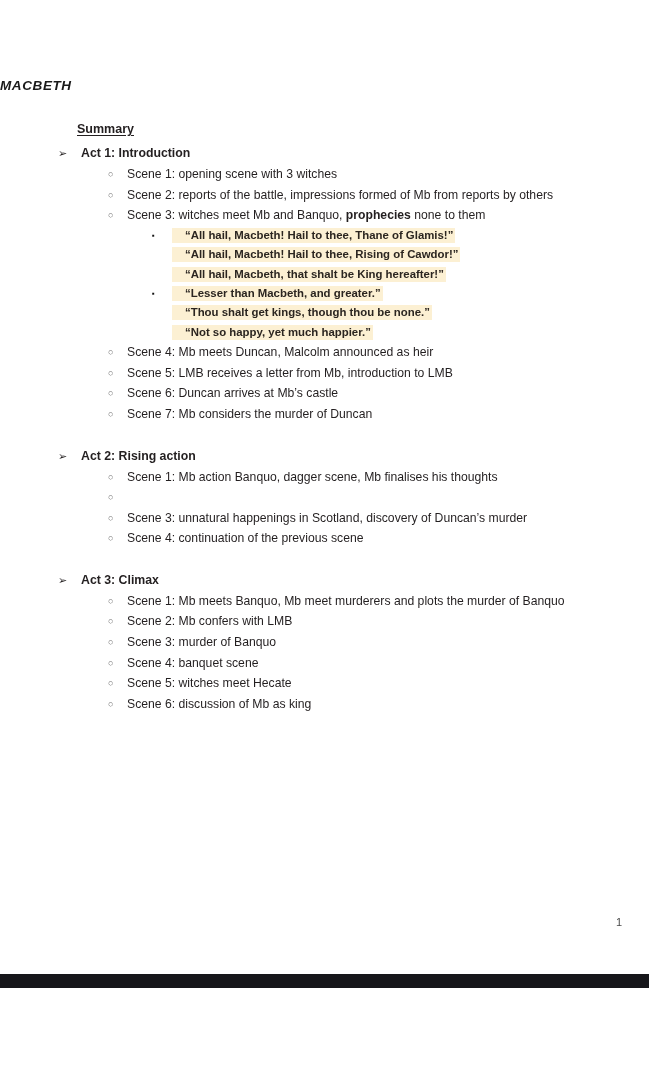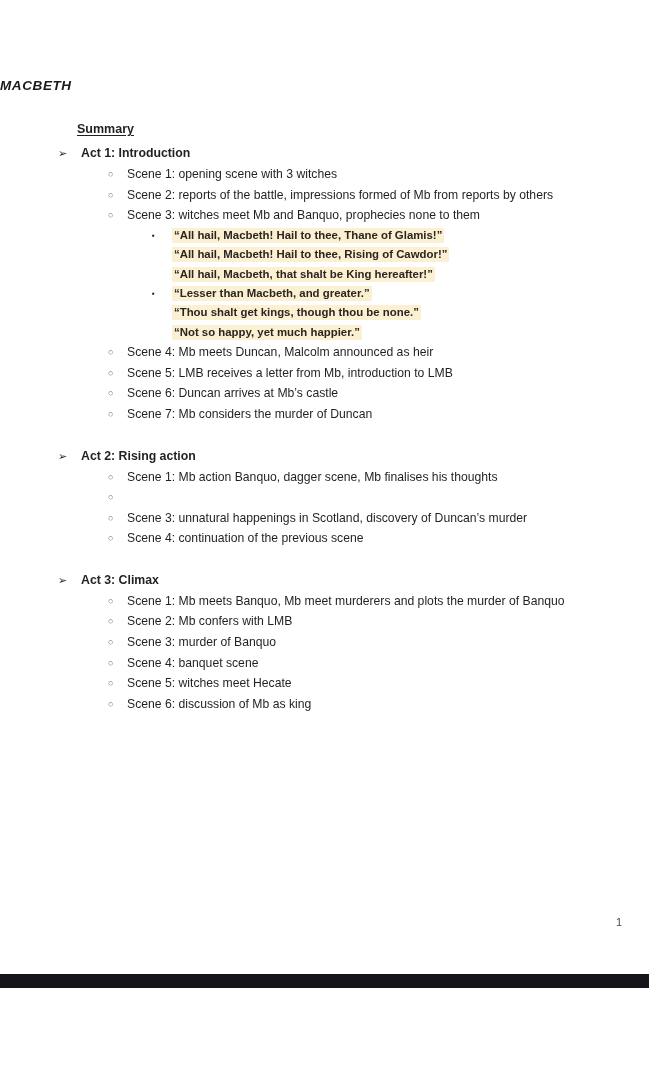--- a/index.html
+++ b/index.html
@@ -85,41 +85,41 @@
     white-space: nowrap;
   }
   .scene-row .circle-bullet {
     position: absolute;
     left: 108px;
     top: 0;
     line-height: 20.6px;
     font-size: 9px;
     color: #6d6d6d;
   }
-  .scene-row b { font-weight: normal; }
+  .scene-row b { font-weight: bold; }
 
   .quote-row {
     position: relative;
     height: 19.4px;
     padding-left: 172px;
     font-size: 11.4px;
     line-height: 19.4px;
     white-space: nowrap;
   }
   .quote-row .square-bullet {
     position: absolute;
     left: 152px;
     top: 0;
     line-height: 19.4px;
     font-size: 8px;
     color: #111111;
   }
   .quote-row .hl {
     background: #fcf0d3;
-    padding: 1px 2px 2px 2px;
+    padding: 1px 2px 2px 13px;
     font-weight: 600;
     color: #2b2520;
   }
 
   .act-gap { height: 21px; }
 
   .page-number {
     position: absolute;
     left: 0;
     top: 916px;

